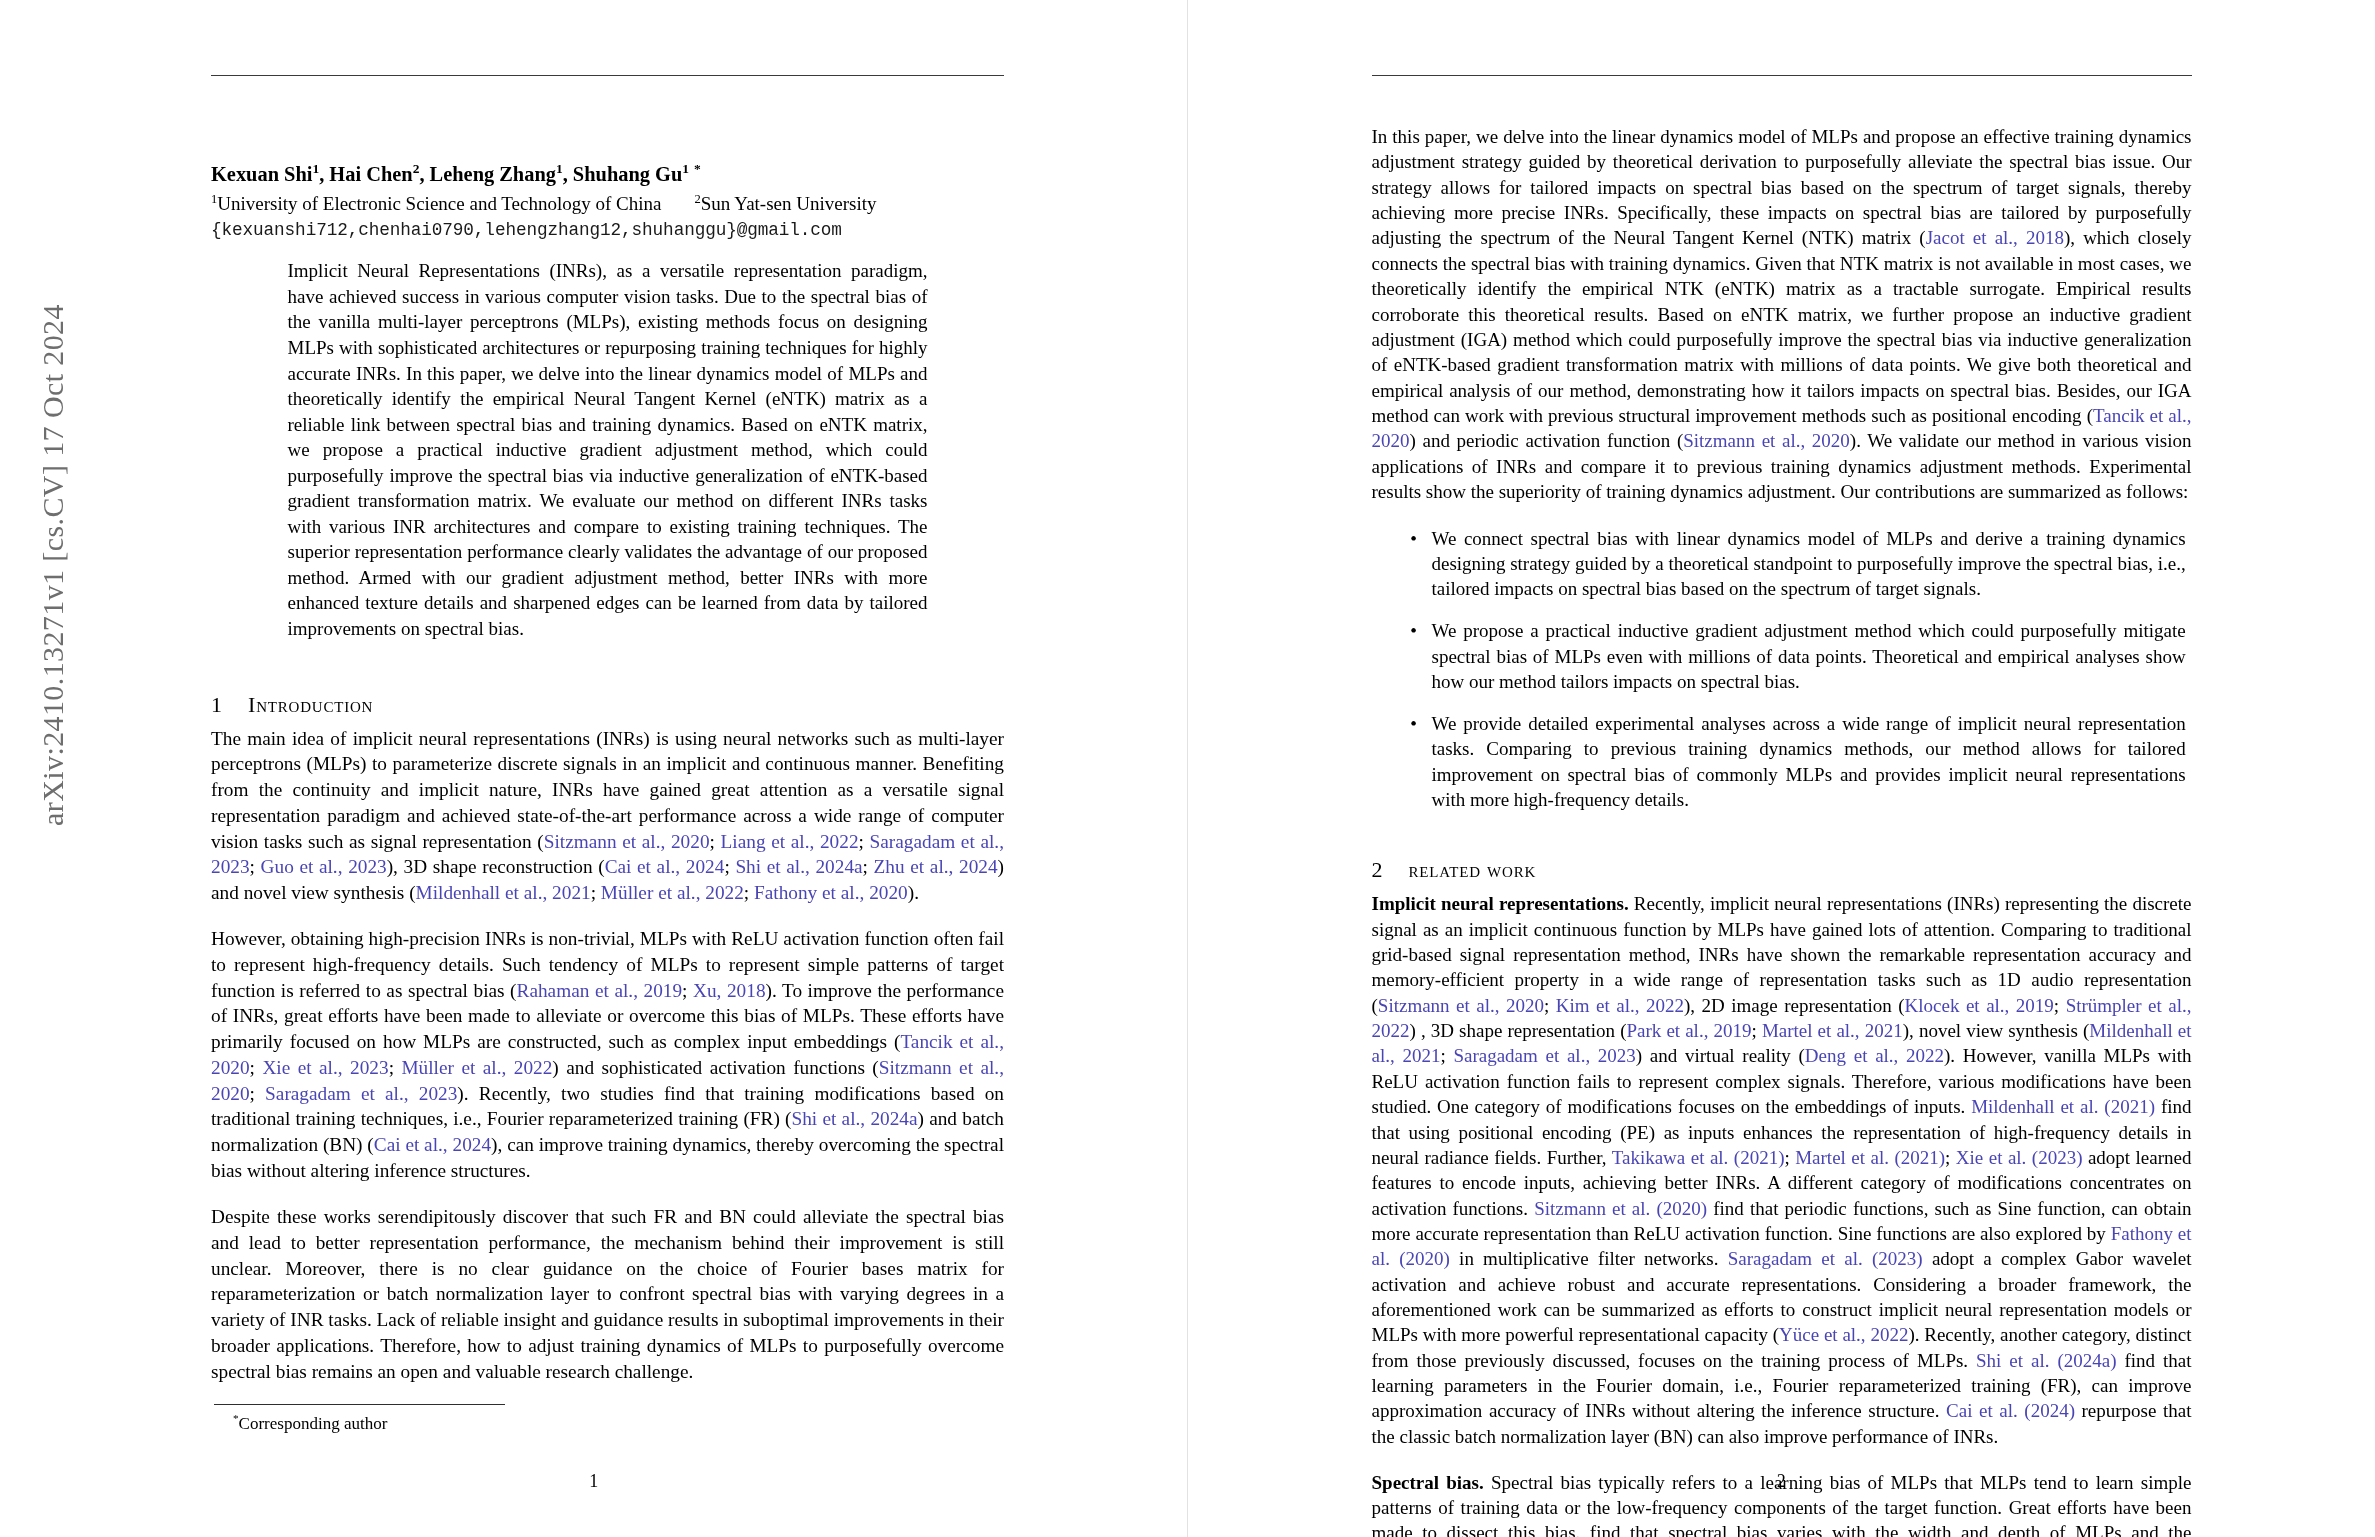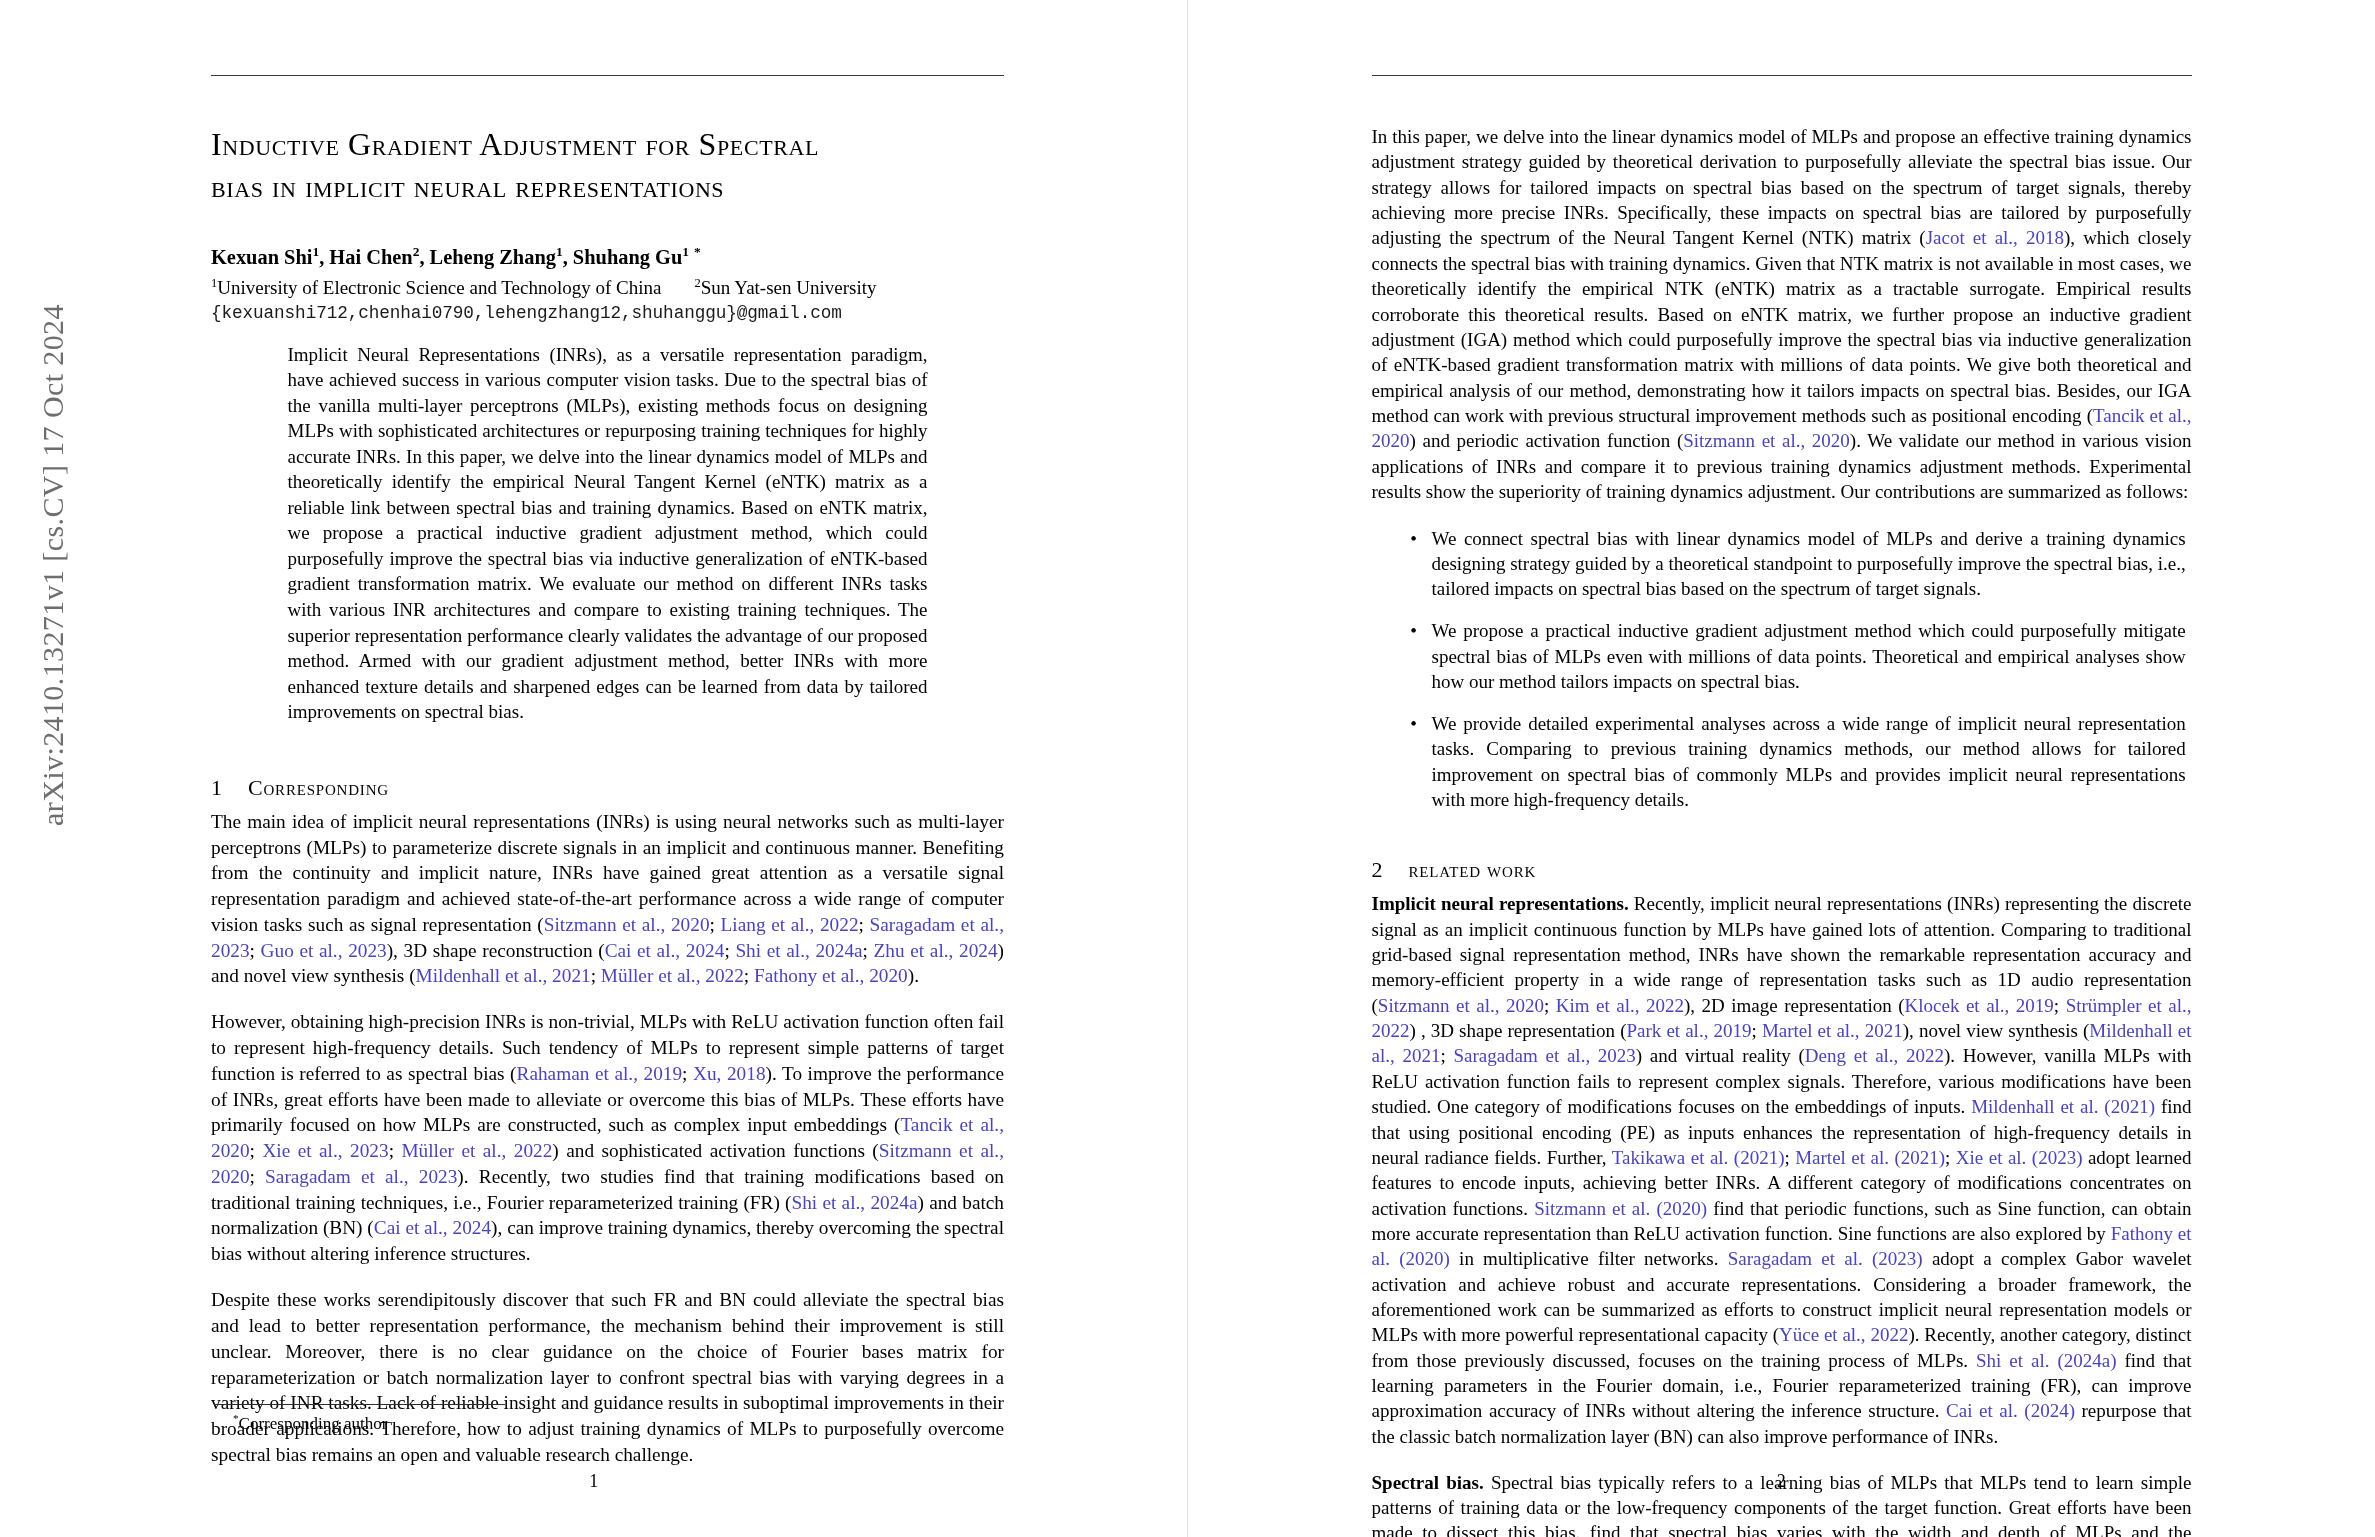--- a/index.html
+++ b/index.html
@@ -214,36 +214,32 @@
 <div class="spread">
 
   <div class="page page-left">
 
     <div class="arxiv-stamp">arXiv:2410.13271v1  [cs.CV]  17 Oct 2024</div>
 
     <div class="rule-top"></div>
 
     <div class="content-left">
 
-      <h1 class="title">
-        <span class="ln">Inductive Gradient Adjustment for Spectral</span>
-        <span class="ln">bias in implicit neural representations</span>
-      </h1>
 
       <div class="authors">Kexuan Shi<sup>1</sup>, Hai Chen<sup>2</sup>, Leheng Zhang<sup>1</sup>, Shuhang Gu<sup>1</sup> <sup>*</sup></div>
 
       <div class="affil"><sup>1</sup>University of Electronic Science and Technology of China<span class="gap"></span><sup>2</sup>Sun Yat-sen University</div>
 
       <div class="emails">{kexuanshi712,chenhai0790,lehengzhang12,shuhanggu}@gmail.com</div>
 
 
       <div class="abstract-body">Implicit Neural Representations (INRs), as a versatile representation paradigm, have achieved success in various computer vision tasks. Due to the spectral bias of the vanilla multi-layer perceptrons (MLPs), existing methods focus on designing MLPs with sophisticated architectures or repurposing training techniques for highly accurate INRs. In this paper, we delve into the linear dynamics model of MLPs and theoretically identify the empirical Neural Tangent Kernel (eNTK) matrix as a reliable link between spectral bias and training dynamics. Based on eNTK matrix, we propose a practical inductive gradient adjustment method, which could purposefully improve the spectral bias via inductive generalization of eNTK-based gradient transformation matrix. We evaluate our method on different INRs tasks with various INR architectures and compare to existing training techniques. The superior representation performance clearly validates the advantage of our proposed method. Armed with our gradient adjustment method, better INRs with more enhanced texture details and sharpened edges can be learned from data by tailored improvements on spectral bias.</div>
 
       <h2 class="sec-head">
-        <span class="num">1</span><span>Corresponding</span>
+        <span class="num">1</span><span>Introduction</span>
       </h2>
 
       <p class="body first">The main idea of implicit neural representations (INRs) is using neural networks such as multi-layer perceptrons (MLPs) to parameterize discrete signals in an implicit and continuous manner. Benefiting from the continuity and implicit nature, INRs have gained great attention as a versatile signal representation paradigm and achieved state-of-the-art performance across a wide range of computer vision tasks such as signal representation (<span class="cite">Sitzmann et al., 2020</span>; <span class="cite">Liang et al., 2022</span>; <span class="cite">Saragadam et al., 2023</span>; <span class="cite">Guo et al., 2023</span>), 3D shape reconstruction (<span class="cite">Cai et al., 2024</span>; <span class="cite">Shi et al., 2024a</span>; <span class="cite">Zhu et al., 2024</span>) and novel view synthesis (<span class="cite">Mildenhall et al., 2021</span>; <span class="cite">Müller et al., 2022</span>; <span class="cite">Fathony et al., 2020</span>).</p>
 
       <p class="body">However, obtaining high-precision INRs is non-trivial, MLPs with ReLU activation function often fail to represent high-frequency details. Such tendency of MLPs to represent simple patterns of target function is referred to as spectral bias (<span class="cite">Rahaman et al., 2019</span>; <span class="cite">Xu, 2018</span>). To improve the performance of INRs, great efforts have been made to alleviate or overcome this bias of MLPs. These efforts have primarily focused on how MLPs are constructed, such as complex input embeddings (<span class="cite">Tancik et al., 2020</span>; <span class="cite">Xie et al., 2023</span>; <span class="cite">Müller et al., 2022</span>) and sophisticated activation functions (<span class="cite">Sitzmann et al., 2020</span>; <span class="cite">Saragadam et al., 2023</span>). Recently, two studies find that training modifications based on traditional training techniques, i.e., Fourier reparameterized training (FR) (<span class="cite">Shi et al., 2024a</span>) and batch normalization (BN) (<span class="cite">Cai et al., 2024</span>), can improve training dynamics, thereby overcoming the spectral bias without altering inference structures.</p>
 
       <p class="body">Despite these works serendipitously discover that such FR and BN could alleviate the spectral bias and lead to better representation performance, the mechanism behind their improvement is still unclear. Moreover, there is no clear guidance on the choice of Fourier bases matrix for reparameterization or batch normalization layer to confront spectral bias with varying degrees in a variety of INR tasks. Lack of reliable insight and guidance results in suboptimal improvements in their broader applications. Therefore, how to adjust training dynamics of MLPs to purposefully overcome spectral bias remains an open and valuable research challenge.</p>
 
     </div>
 

